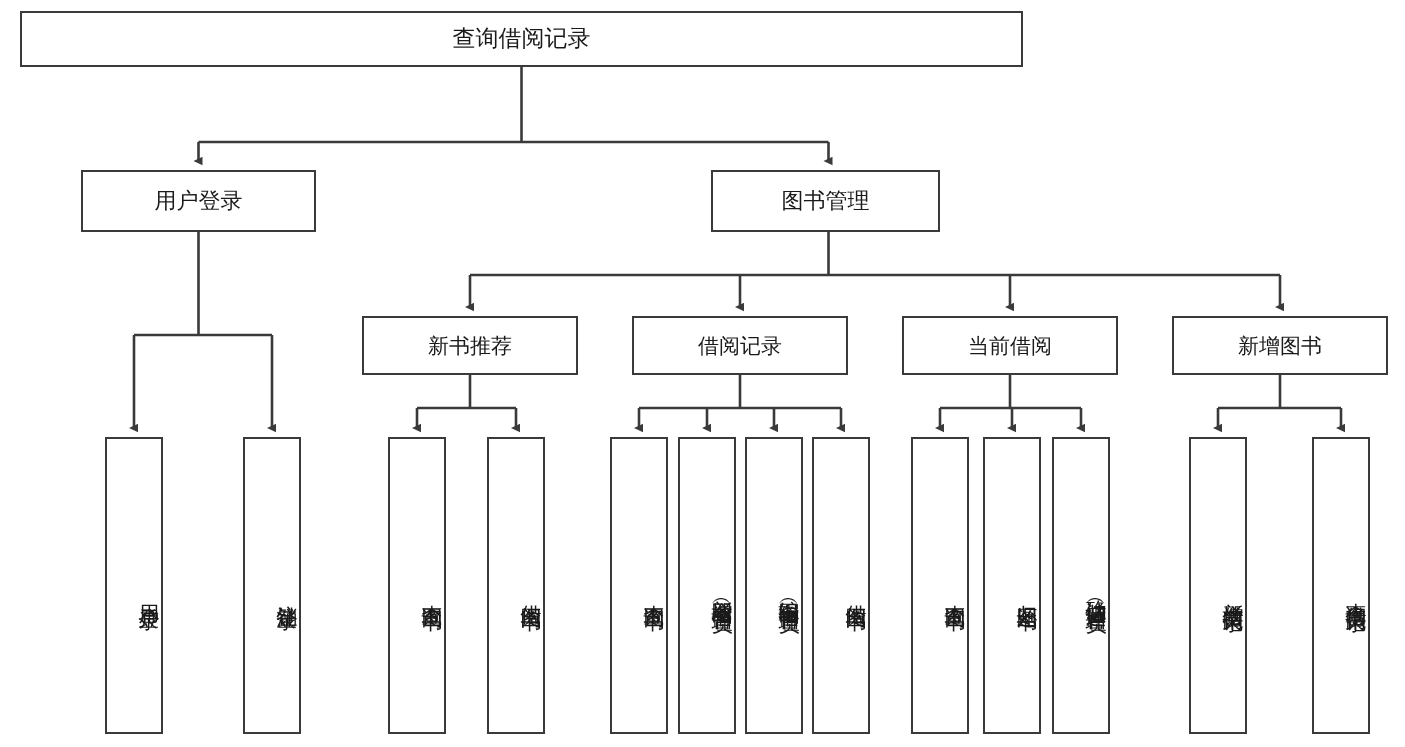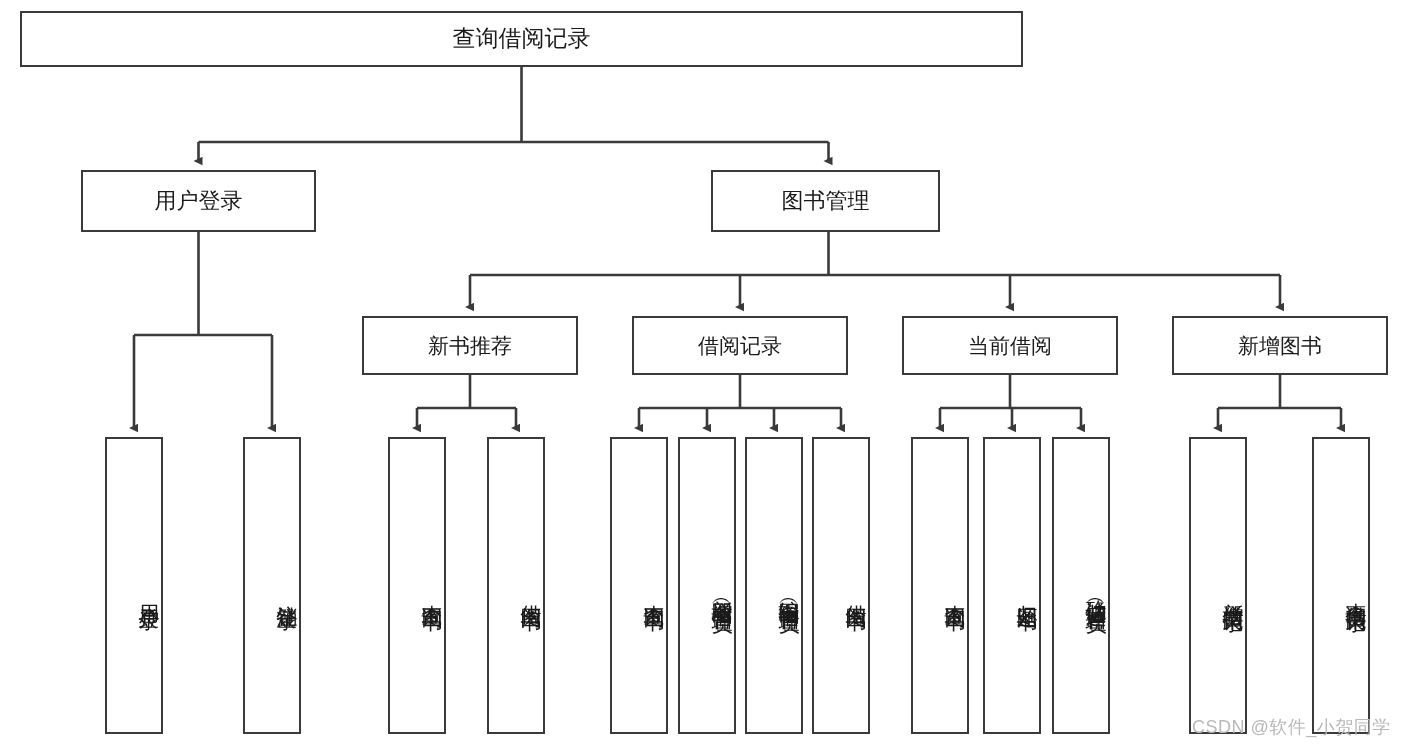--- a/index.html
+++ b/index.html
@@ -172,14 +172,13 @@
         <span class="label">确认归还（管理员）</span>
       </div>
       <div class="node leaf" style="left: 1189px; top: 437px; width: 58px; height: 297px;">
         <span class="label">新增借阅记录</span>
       </div>
       <div class="node leaf" style="left: 1312px; top: 437px; width: 58px; height: 297px;">
         <span class="label">查询借阅记录</span>
       </div>
     </div>
 
-  <div class="watermark" style="left: 1192px; top: 715px;">CSDN @软件_小贺同学</div>
 </div>
 
 </body></html>

